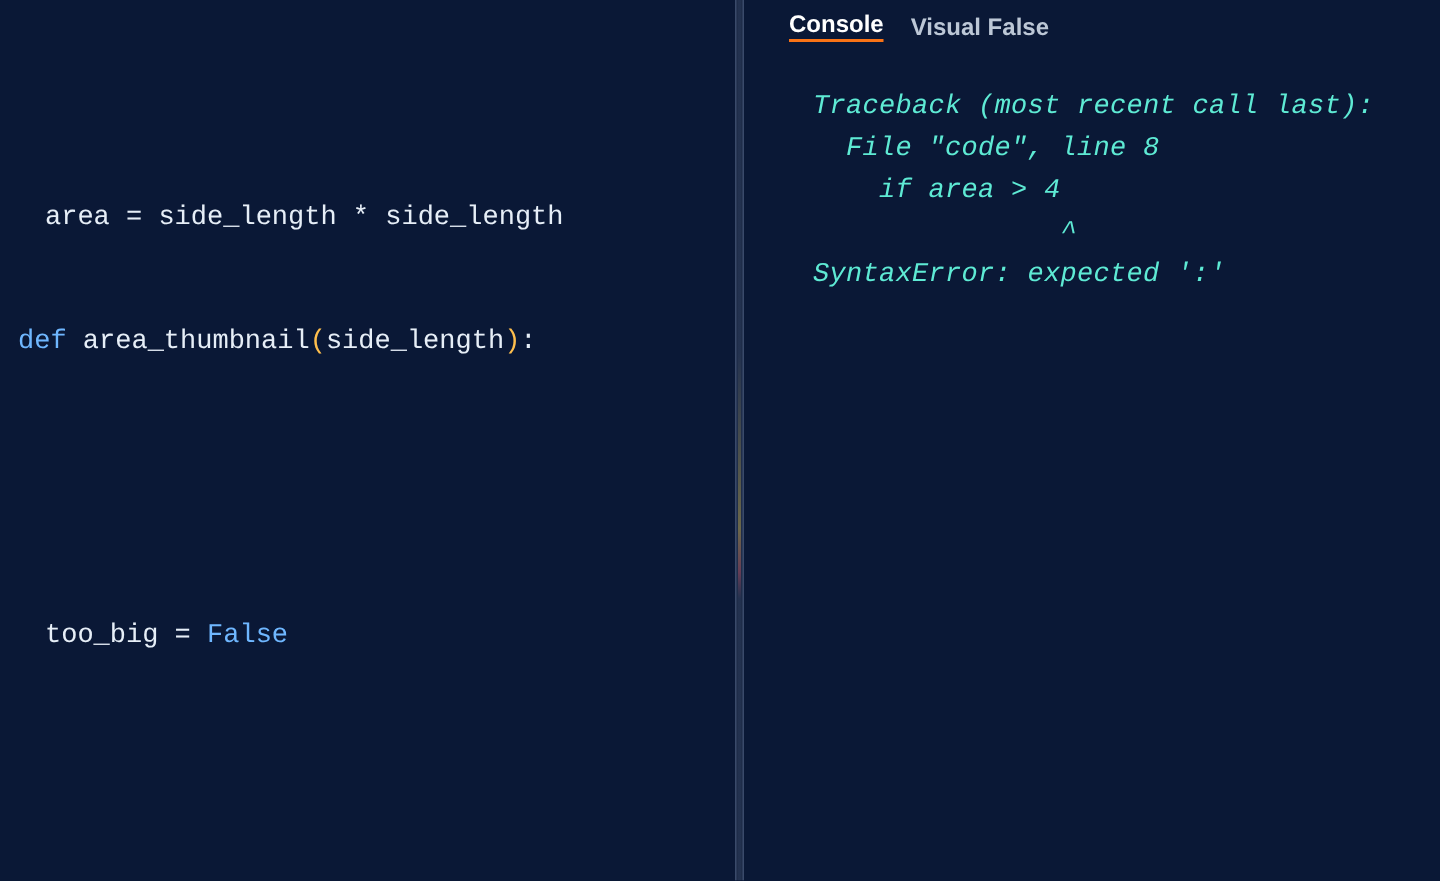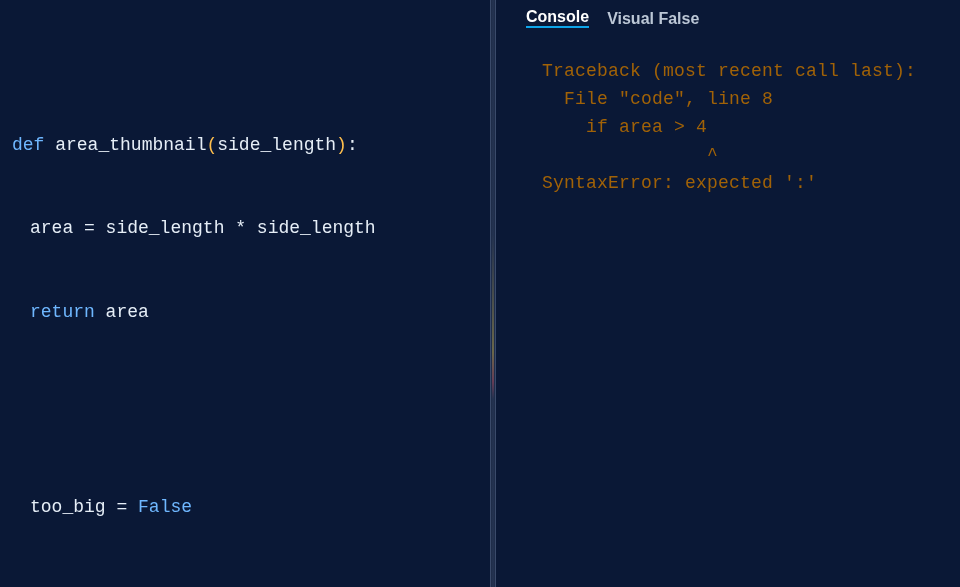--- a/index.html
+++ b/index.html
@@ -53,29 +53,30 @@
     display: flex;
     align-items: flex-end;
     padding-left: 30px;
     gap: 18px;
     font-size: 16px;
     font-weight: 600;
     color: #bcc7d6;
     font-family: -apple-system, "Segoe UI", Arial, sans-serif;
   }
   .tabs .tab { cursor: pointer; }
-  .tabs .tab.active { color: #fff; border-bottom: 2px solid #0ea5e9; }
+  .tabs .tab.active { color: #fff; border-bottom: 2px solid #f97316; }
   .console-body {
     flex: 1;
     padding: 30px 10px 10px 46px;
     font-size: 18px;
     line-height: 1.55;
-    color: #a16207;
+    color: #5eead4;
     white-space: pre;
     letter-spacing: 0.2px;
+    font-style: italic;
   }
 
   .code {
     font-size: 18px;
     line-height: 1.55;
     white-space: pre;
     padding: 40px 0 0 4px;
   }
   .row { display: block; padding-left: 4px; }
   .indent1 { padding-left: 22px; }
@@ -87,23 +88,22 @@
   .paren{ color: #ffbf4d; }
 </style>
 </head>
 <body>
 
 <div class="app">
 
   <div class="editor-pane">
     <div class="code">
 
+      <span class="row indent1"><span class="id">area = side_length * side_length</span></span>
       <span class="row"><span class="kw">def</span> <span class="id">area_thumbnail</span><span class="paren">(</span><span class="id">side_length</span><span class="paren">)</span><span class="op">:</span></span>
-      <span class="row indent1"><span class="id">area = side_length * side_length</span></span>
-      <span class="row indent1"><span class="kw">return</span><span class="id"> area</span></span>
       <span class="row">&nbsp;</span>
 
       <span class="row indent1"><span class="id">too_big = </span><span class="bool">False</span></span>
       
       
       
       
       
       
       

